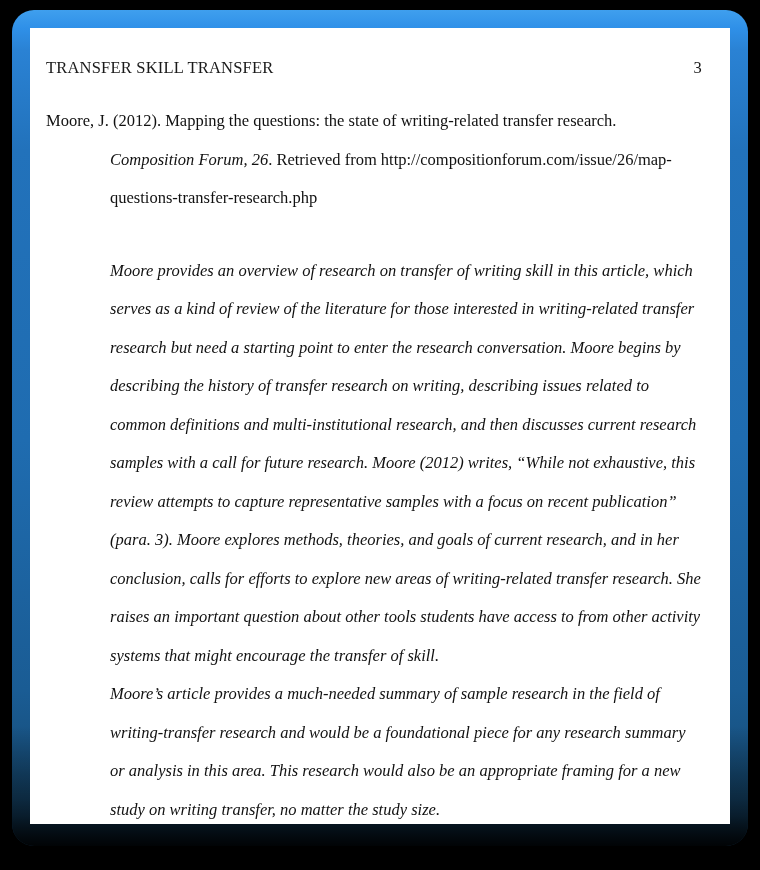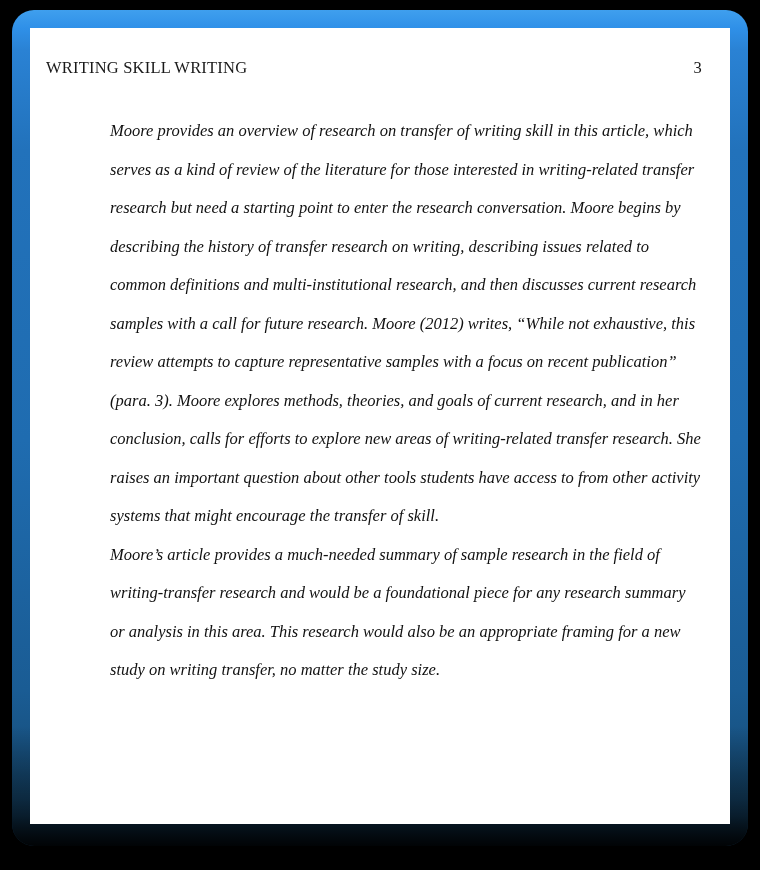--- a/index.html
+++ b/index.html
@@ -112,24 +112,28 @@
 </style>
 </head>
 <body>
 
 <div class="screen">
   <div class="frame">
 
     <div class="page">
 
       <div class="running-head">
-        <span class="running-head-title">WRITING SKILL WRITING</span>
+        <span class="running-head-title">TRANSFER SKILL TRANSFER</span>
         <span class="page-number">3</span>
       </div>
 
+      <div class="reference">
+        <span>Moore, J. (2012). Mapping the questions: the state of writing-related transfer research.</span>
+        <span class="journal">Composition Forum, 26</span><span>. Retrieved from http://compositionforum.com/issue/26/map-questions-transfer-research.php</span>
+      </div>
 
       <div class="annotation">
         <p>Moore provides an overview of research on transfer of writing skill in this article, which serves as a kind of review of the literature for those interested in writing-related transfer research but need a starting point to enter the research conversation. Moore begins by describing the history of transfer research on writing, describing issues related to common definitions and multi-institutional research, and then discusses current research samples with a call for future research. Moore (2012) writes, “While not exhaustive, this review attempts to capture representative samples with a focus on recent publication” (para. 3). Moore explores methods, theories, and goals of current research, and in her conclusion, calls for efforts to explore new areas of writing-related transfer research. She raises an important question about other tools students have access to from other activity systems that might encourage the transfer of skill.</p>
         <p>Moore’s article provides a much-needed summary of sample research in the field of writing-transfer research and would be a foundational piece for any research summary or analysis in this area. This research would also be an appropriate framing for a new study on writing transfer, no matter the study size.</p>
       </div>
 
     </div>
 
   </div>
 </div>

